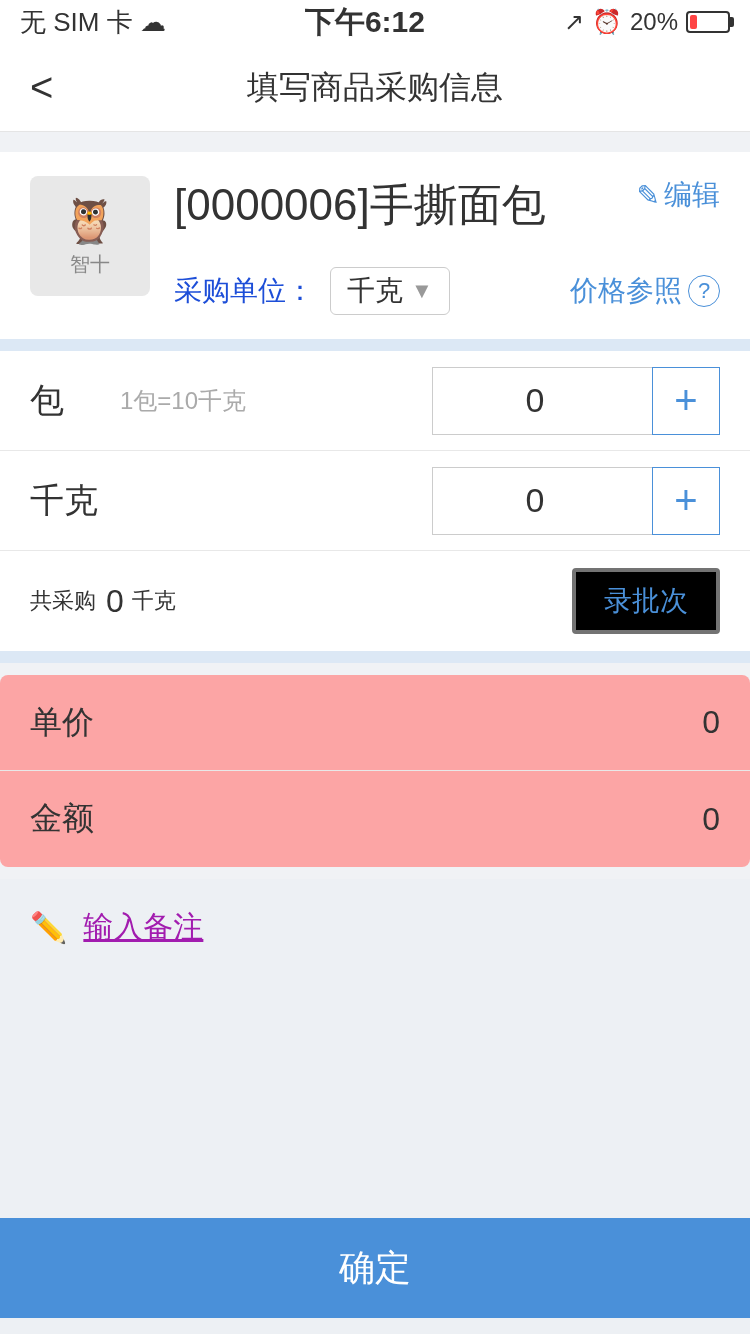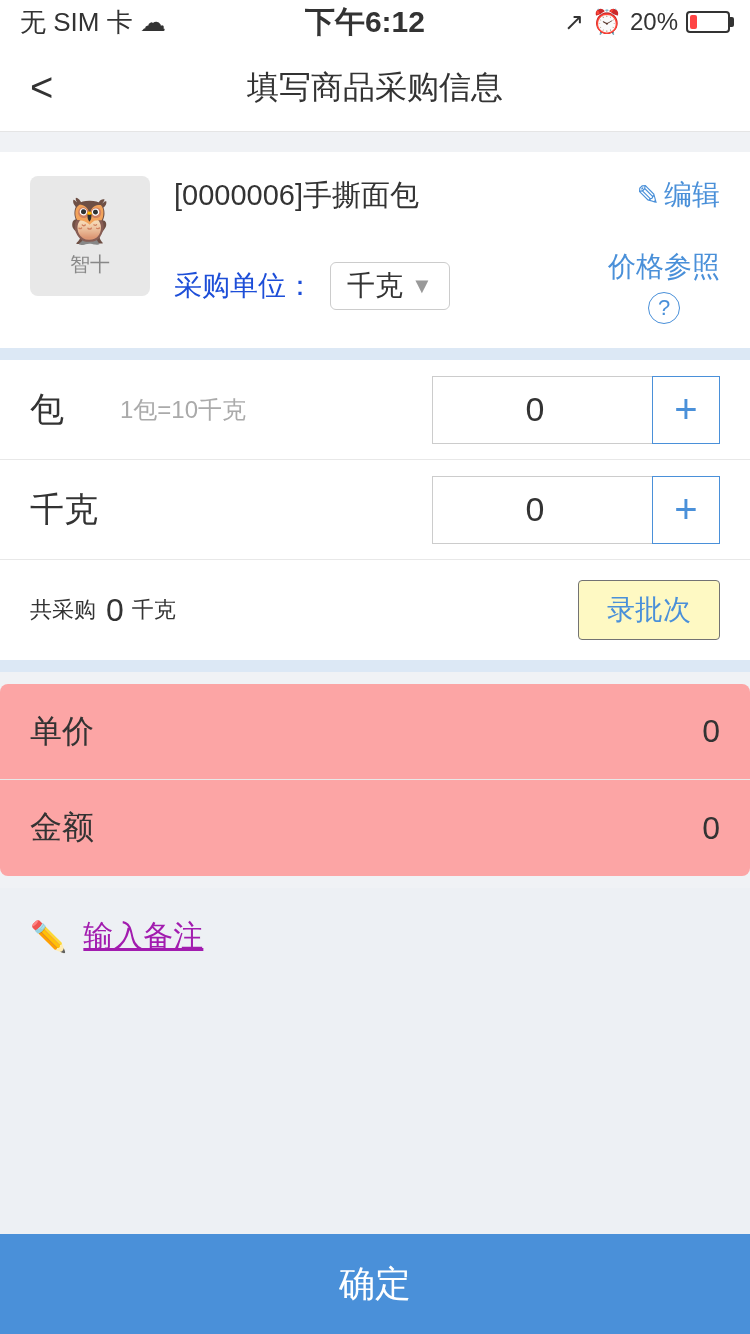--- a/index.html
+++ b/index.html
@@ -83,21 +83,21 @@
     .product-thumb .owl-icon {
       font-size: 44px;
       color: #888;
     }
     .product-thumb .brand-label {
       font-size: 20px;
       color: #888;
       margin-top: 4px;
     }
     .product-info { flex: 1; }
-    .product-name { font-size: 29px; font-weight: 500; color: #333; margin-bottom: 16px; }
+    .product-name { font-size: 44px; font-weight: 500; color: #333; margin-bottom: 16px; }
     .product-meta { display: flex; align-items: center; gap: 16px; }
     .purchase-unit-label { font-size: 28px; color: #1d4ed8; }
     .unit-selector {
       border: 1px solid #ccc;
       border-radius: 6px;
       padding: 4px 16px;
       font-size: 28px;
       color: #333;
       background: #fff;
       display: flex;
@@ -105,21 +105,20 @@
       gap: 8px;
     }
     .unit-arrow { font-size: 22px; color: #999; }
     .price-ref {
       margin-left: auto;
       font-size: 28px;
       color: #4a90d9;
       display: flex;
       align-items: center;
       gap: 6px;
-      flex-direction: column;
     }
     .edit-btn {
       position: absolute;
       right: 30px;
       top: 24px;
       font-size: 28px;
       color: #4a90d9;
       display: flex;
       align-items: center;
       gap: 4px;
@@ -187,25 +186,25 @@
       display: flex;
       align-items: center;
       padding: 0 30px;
       height: 100px;
       background: #fff;
     }
     .total-label { font-size: 22px; color: #333; }
     .total-value { font-size: 32px; color: #333; margin-left: 10px; }
     .batch-btn {
       margin-left: auto;
-      border: 1px solid #737373;
+      border: 4px solid #737373;
       color: #4a90d9;
       font-size: 28px;
       padding: 10px 28px;
-      background: #fef9c3;
+      background: #000000;
       border-radius: 4px;
       cursor: pointer;
     }
 
     
     .price-section { background: #fca5a5; margin-top: 12px; border-radius: 8px; }
     .price-row {
       display: flex;
       align-items: center;
       padding: 0 30px;
@@ -231,21 +230,21 @@
     
     .confirm-bar {
       width: 750px;
       height: 100px;
       background: #4a90d9;
       display: flex;
       align-items: center;
       justify-content: center;
       cursor: pointer;
       position: fixed;
-      bottom: 0;
+      bottom: 16px;
       left: 0;
     }
     .confirm-label {
       font-size: 36px;
       color: #fff;
       font-weight: 500;
     }
 
     .help-circle {
       width: 32px; height: 32px; border: 1px solid #4a90d9; border-radius: 50%;

